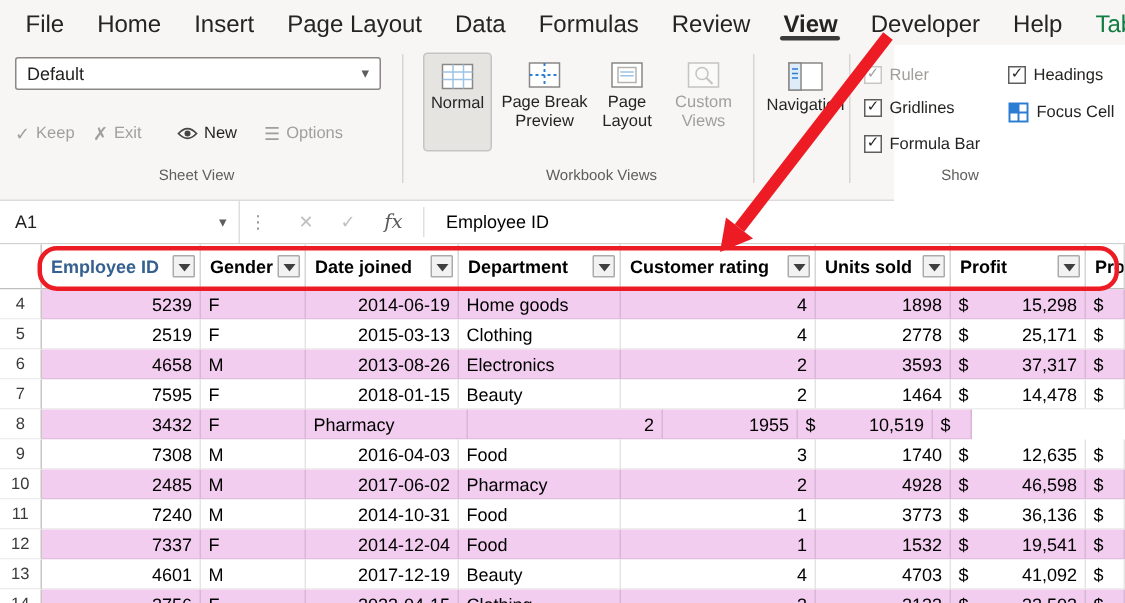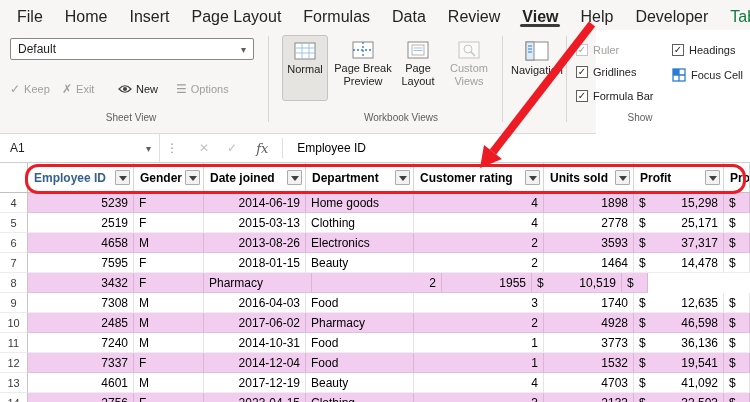--- a/index.html
+++ b/index.html
@@ -62,26 +62,26 @@
   .arrow{position:absolute;left:0;top:0;z-index:50;pointer-events:none;}
 </style>
 </head>
 <body>
 
 <div class="tabbar">
     <div class="tab">File</div>
     <div class="tab">Home</div>
     <div class="tab">Insert</div>
     <div class="tab">Page Layout</div>
+    <div class="tab">Data</div>
     <div class="tab">Formulas</div>
-    <div class="tab">Data</div>
     <div class="tab">Review</div>
     <div class="tab active">View</div>
+    <div class="tab">Developer</div>
     <div class="tab">Help</div>
-    <div class="tab">Developer</div>
     <div class="tab contextual">Table Design</div>
   </div>
 
 <div class="ribbon">
 
   <div class="dropdown">
     <span>Default</span>
     <span class="chev">▾</span>
   </div>
   <div class="smallbtn" style="left:10px">

